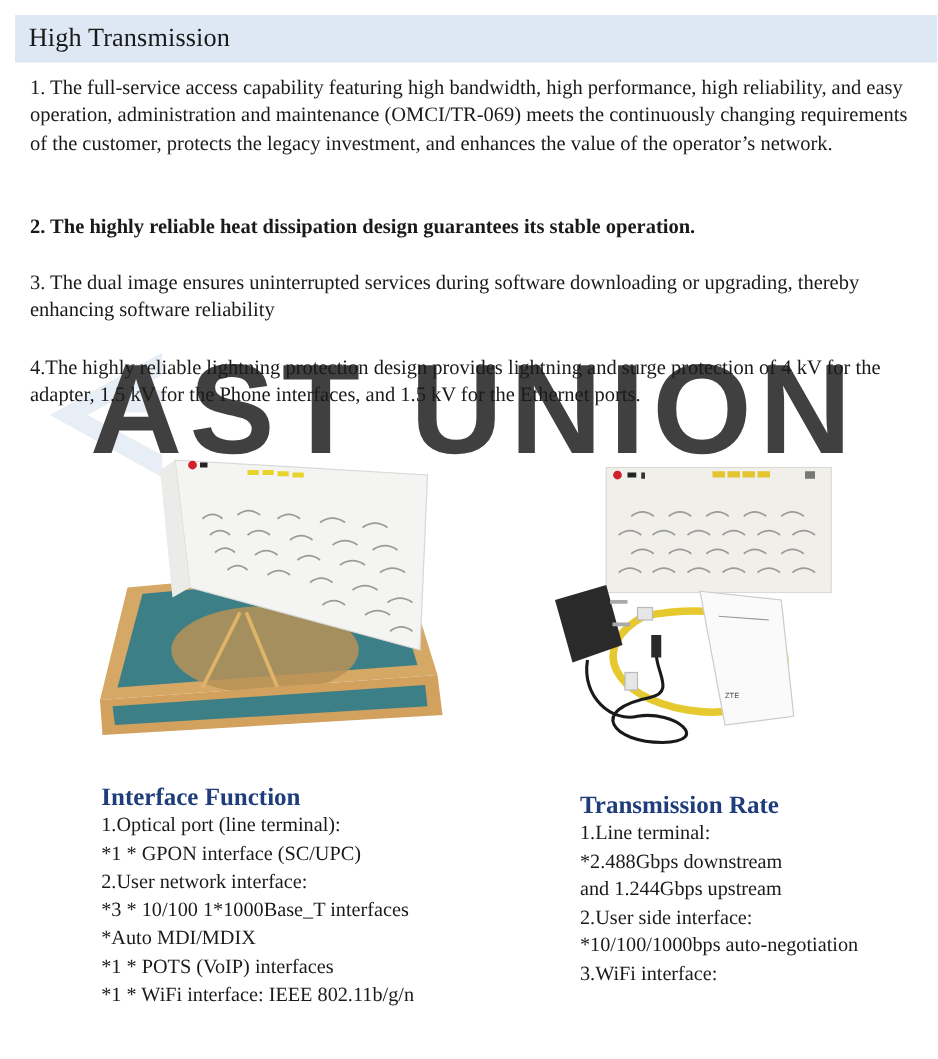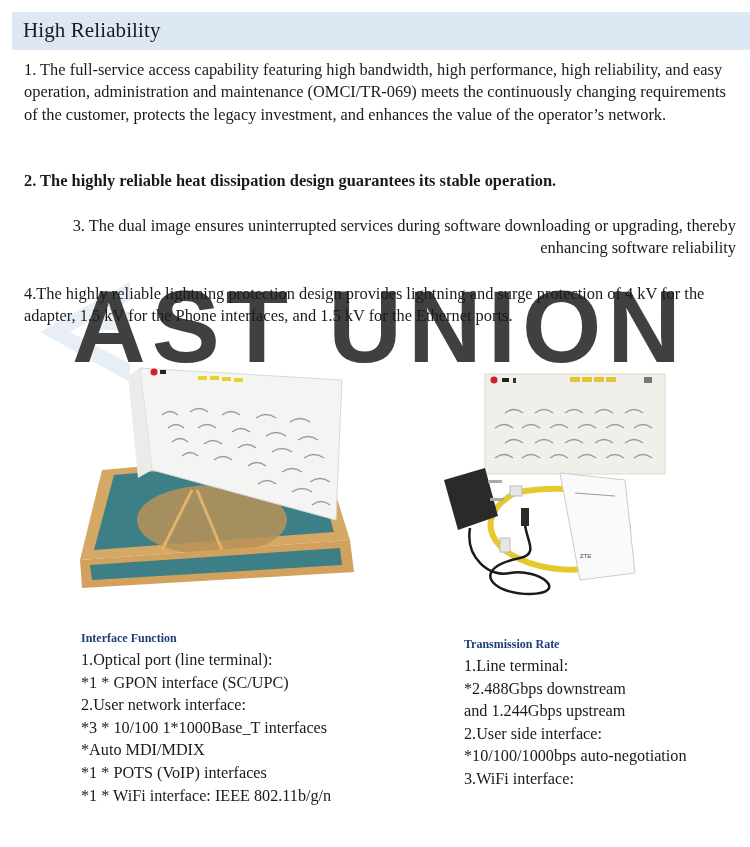--- a/index.html
+++ b/index.html
@@ -34,44 +34,44 @@
       font-size: 16.4px; line-height: 22.3px; color: #1a1a1a;
       z-index: 2;
     }
 
     .photo {
       position: absolute; z-index: 2;
     }
 
     .spec-block { position: absolute; z-index: 2; }
     .spec-heading {
-      font-weight: bold; font-size: 12px; color: #1f3d7a; line-height: 22px;
+      font-weight: bold; font-size: 20px; color: #1f3d7a; line-height: 22px;
     }
     .spec-line {
       font-size: 16.2px; line-height: 22.6px; color: #1a1a1a; white-space: nowrap;
     }
   </style>
 </head>
 <body>
 
 <div class="header-band">
-  <div class="header-title">High Reliability</div>
+  <div class="header-title">High Transmission</div>
 </div>
 
 <div class="watermark">
   <svg class="watermark-chevron" width="110" height="100" viewBox="0 0 110 100">
     <polygon points="20,50 110,0 110,18 50,50 110,82 110,100" fill="#e8eef5"></polygon>
     <polygon points="60,30 110,30 110,48 75,48" fill="#e8eef5"></polygon>
   </svg>
   <div class="watermark-text">AST UNION</div>
 </div>
 
 <p class="para" style="top:59px;">1.  The full-service access capability featuring high bandwidth, high performance, high reliability, and easy operation, administration and maintenance (OMCI/TR-069) meets the continuously changing requirements of the customer, protects the legacy investment, and enhances the value of the operator’s network.</p>
 <p class="para" style="top:170px;font-weight:bold;">2.  The highly reliable heat dissipation design guarantees its stable operation.</p>
-<p class="para" style="top:215px;text-align:right;">3.  The dual image ensures uninterrupted services during software downloading or upgrading, thereby enhancing software reliability</p>
+<p class="para" style="top:215px;">3.  The dual image ensures uninterrupted services during software downloading or upgrading, thereby enhancing software reliability</p>
 <p class="para" style="top:283px;">4.The highly reliable lightning protection design provides lightning and surge protection of 4 kV for the adapter, 1.5 kV for the Phone interfaces, and 1.5 kV for the Ethernet ports.</p>
 
 <svg class="photo" style="left:72px; top:360px;" width="290" height="230" viewBox="0 0 290 230">
 
   <polygon points="30,110 250,90 278,180 8,200" fill="#d6a866"></polygon>
   <polygon points="42,115 240,98 262,172 22,190" fill="#3d7f86"></polygon>
   <ellipse cx="140" cy="160" rx="75" ry="35" fill="#b99257" opacity="0.85"></ellipse>
   <line x1="120" y1="130" x2="90" y2="190" stroke="#e0b36a" stroke-width="3"></line>
   <line x1="125" y1="130" x2="150" y2="190" stroke="#e0b36a" stroke-width="3"></line>
 

